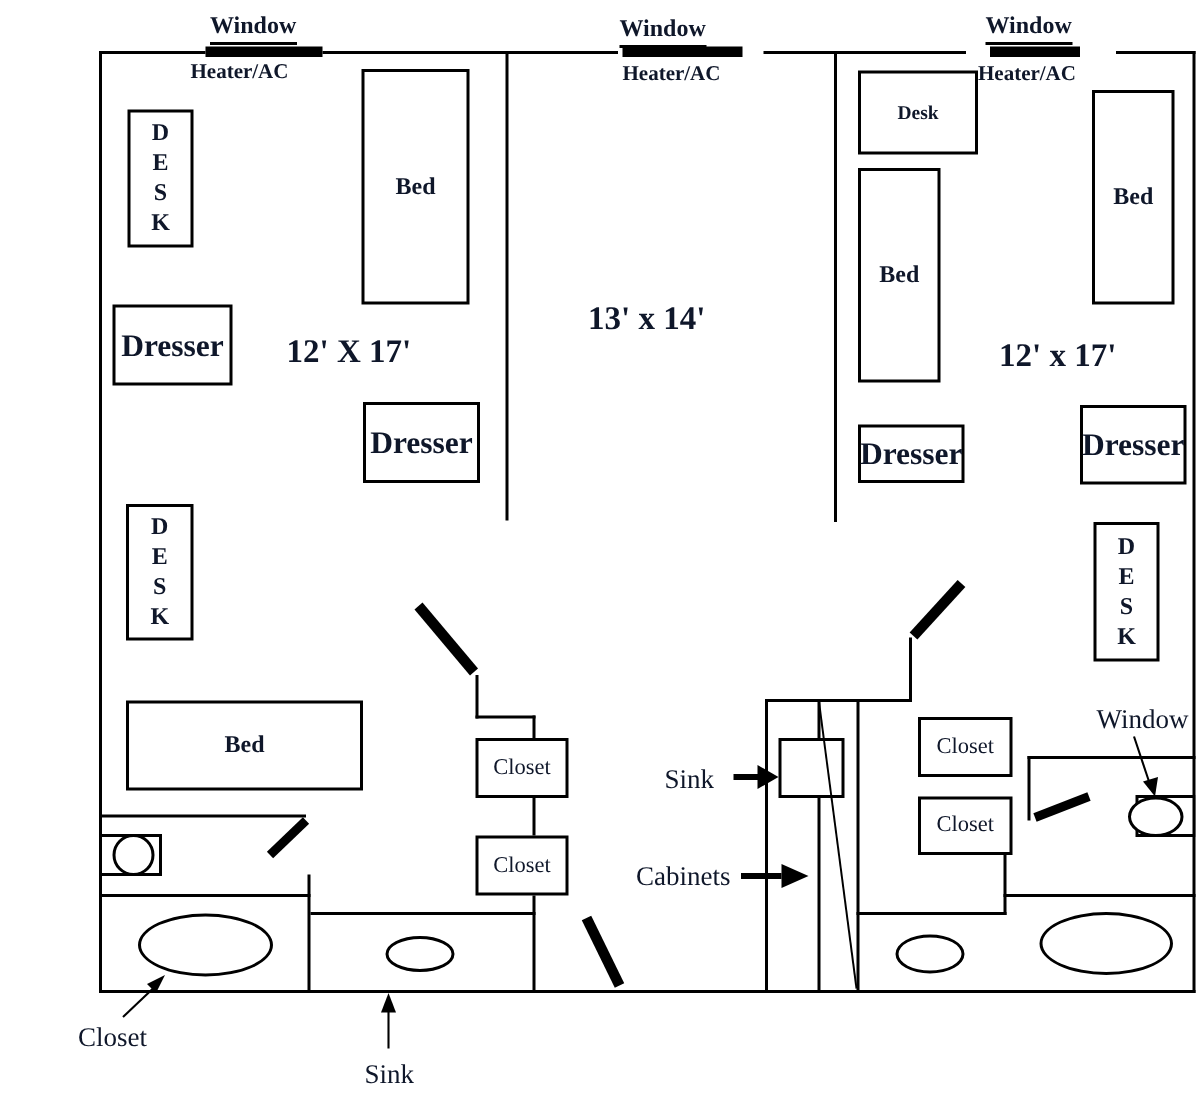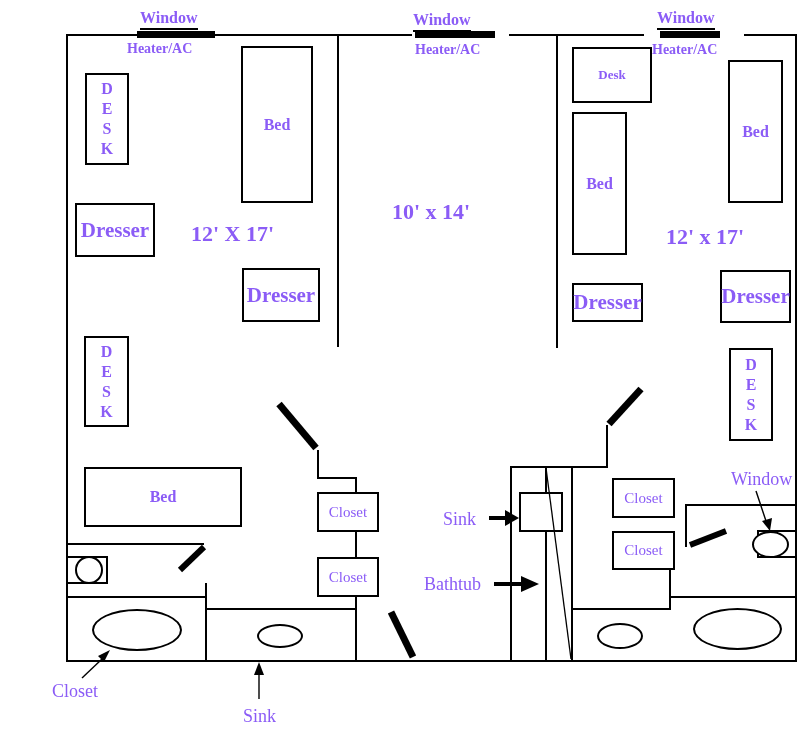--- a/index.html
+++ b/index.html
@@ -1,17 +1,17 @@
 <!DOCTYPE html>
 <html><head>
 <meta charset="utf-8">
 <style>
   html,body{margin:0;padding:0;background:#fff;}
   #plan{position:relative;width:800px;height:737px;background:#fff;overflow:hidden;
-        font-family:"Liberation Serif",serif;color:#8b5cf6;}
+        font-family:"Liberation Serif",serif;color:#0f172a;}
   .wall{position:absolute;background:#000;}
   .winbar{position:absolute;background:#000;height:7px;}
   .box{position:absolute;border:2px solid #000;background:#fff;display:flex;
        align-items:center;justify-content:center;font-weight:bold;font-size:21px;box-sizing:border-box;}
   .box.small{font-size:13px;}
   .box.plain{font-weight:normal;font-size:15px;margin-left:32px;}
   .vdesk{flex-direction:column;font-size:16px;line-height:20px;letter-spacing:0;}
   .dim{position:absolute;font-weight:bold;font-size:22px;white-space:nowrap;}
   .toplbl{position:absolute;font-weight:bold;font-size:14px;white-space:nowrap;}
   .wlbl{position:absolute;font-weight:bold;font-size:16px;text-align:center;
@@ -62,21 +62,21 @@
   <div class="winbar" style="left:660px;top:31px;width:60px;"></div>
 
   <div class="wlbl" style="left:140px;top:9px;">Window</div>
   <div class="wlbl" style="left:413px;top:11px;">Window</div>
   <div class="wlbl" style="left:657px;top:9px;">Window</div>
   <div class="toplbl" style="left:127px;top:41px;">Heater/AC</div>
   <div class="toplbl" style="left:415px;top:42px;">Heater/AC</div>
   <div class="toplbl" style="left:652px;top:42px;">Heater/AC</div>
 
   <div class="dim" style="left:191px;top:221px;">12' X 17'</div>
-  <div class="dim" style="left:392px;top:199px;">10' x 14'</div>
+  <div class="dim" style="left:392px;top:199px;">13' x 14'</div>
   <div class="dim" style="left:666px;top:224px;">12' x 17'</div>
 
   <div class="box vdesk" style="left:85px;top:73px;width:44px;height:92px;">
     <span>D</span>
     <span>E</span>
     <span>S</span>
     <span>K</span>
   </div>
   <div class="box" style="left:241px;top:46px;width:72px;height:157px;font-size:16px;">Bed</div>
   <div class="box" style="left:75px;top:203px;width:80px;height:54px;">Dresser</div>
@@ -135,16 +135,16 @@
     <line x1="82" y1="678" x2="102" y2="659" stroke="#000" stroke-width="1.4"></line>
     <polygon points="110,650 104,662 98,656" fill="#000"></polygon>
 
     <line x1="259" y1="699" x2="259" y2="673" stroke="#000" stroke-width="1.4"></line>
     <polygon points="259,662 254,675 264,675" fill="#000"></polygon>
   </svg>
 
   <div class="ann" style="left:52px;top:681px;">Closet</div>
   <div class="ann" style="left:243px;top:706px;">Sink</div>
   <div class="ann" style="left:443px;top:509px;">Sink</div>
-  <div class="ann" style="left:424px;top:574px;">Bathtub</div>
+  <div class="ann" style="left:424px;top:574px;">Cabinets</div>
   <div class="ann" style="left:731px;top:469px;">Window</div>
 
 </div>
 
 </body></html>

